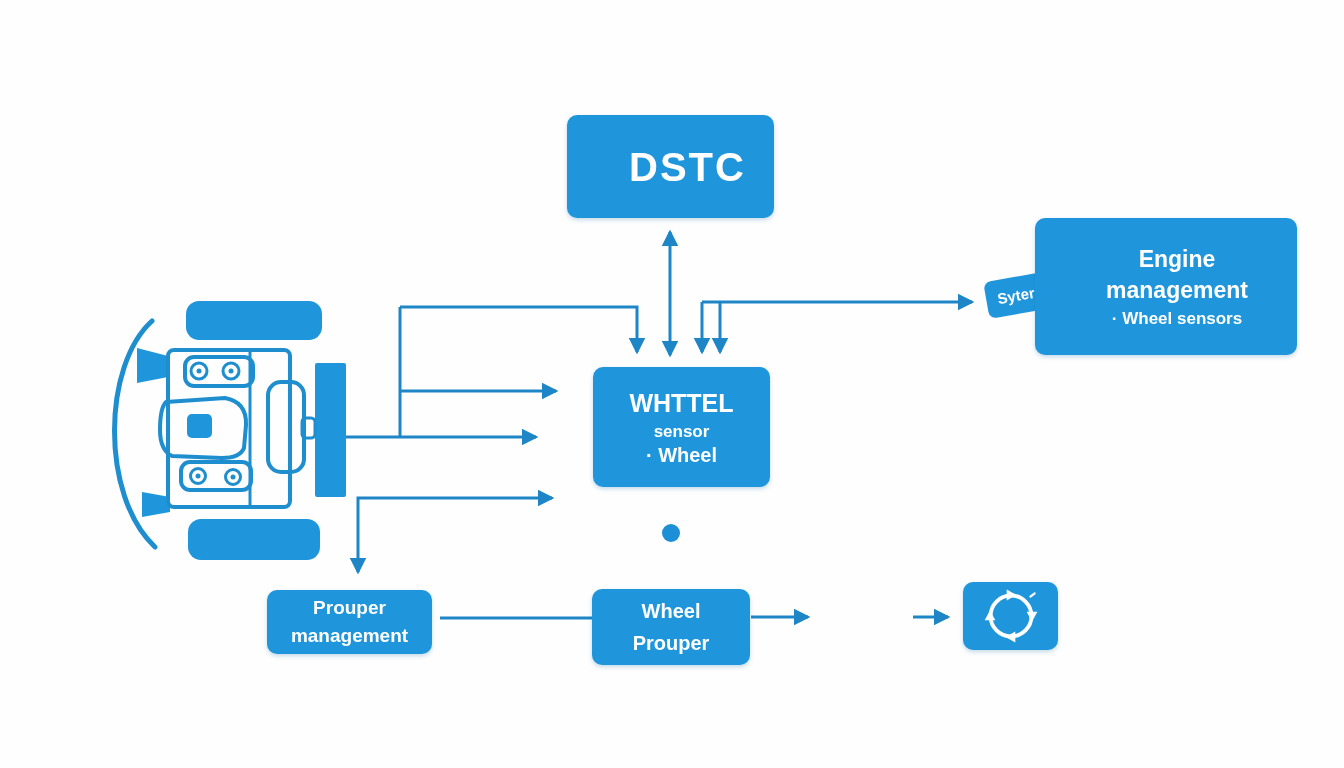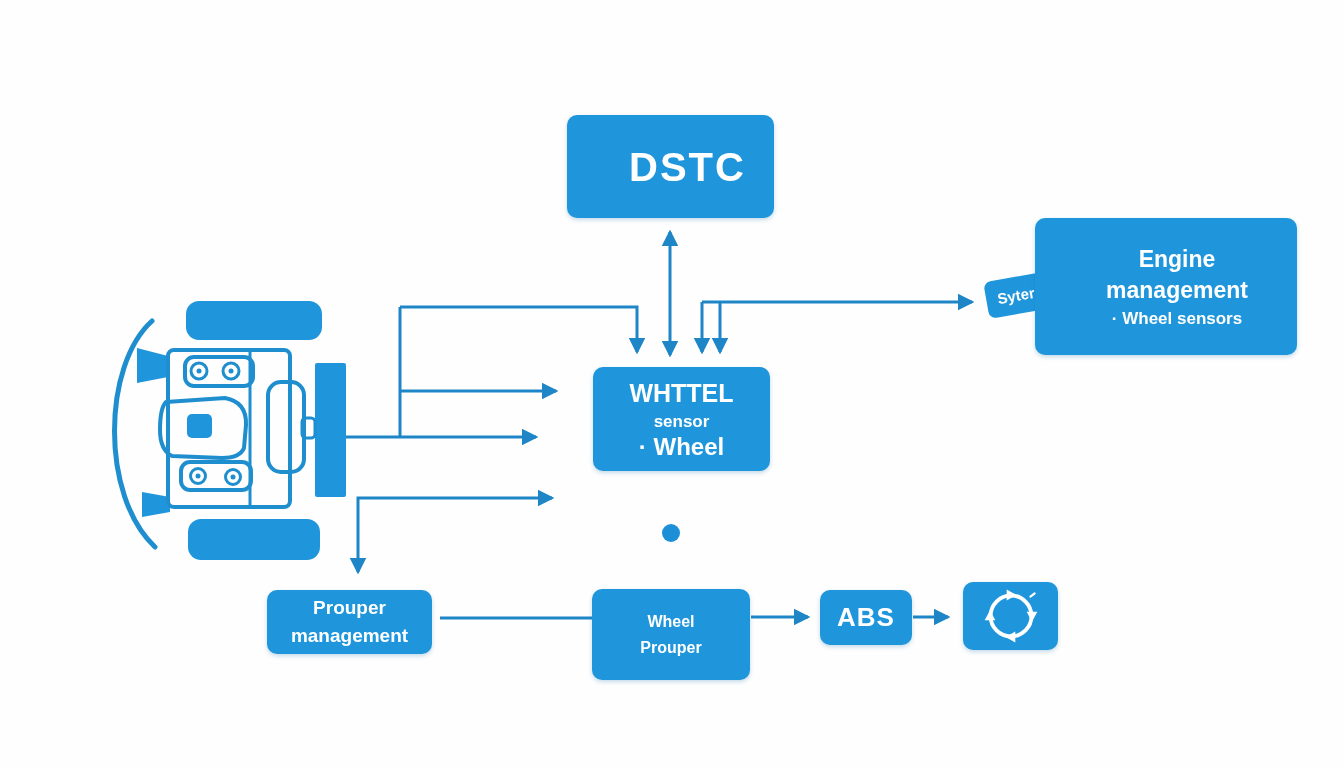--- a/index.html
+++ b/index.html
@@ -33,25 +33,25 @@
     line-height:1.15;
   }
   .node .t-xl{font-size:40px;font-weight:600;letter-spacing:2px;margin-left:34px;}
   .node .t-lg{font-size:23px;font-weight:700;}
   .node .t-md{font-size:17px;font-weight:600;}
   .node .t-sm{font-size:17px;font-weight:600;}
   .dstc{left:567px;top:115px;width:207px;height:103px;}
   .engine{left:1035px;top:218px;width:262px;height:137px;padding-left:22px;}
   .engine .row{margin:2px 0;}
   .engine .bullet{margin-top:4px;text-align:center;}
-  .whttel{left:593px;top:367px;width:177px;height:104px;text-align:right;}
+  .whttel{left:593px;top:367px;width:177px;height:120px;text-align:right;}
   .whttel .row{margin:2px 0;}
-  .whttel .bullet{font-size:24px;}
+  .whttel .bullet{font-size:20px;}
   .prouper{left:267px;top:590px;width:165px;height:64px;font-size:19px;font-weight:600;line-height:1.45;}
-  .sattor{left:592px;top:589px;width:158px;height:91px;font-size:16px;font-weight:600;line-height:1.6;}
+  .sattor{left:592px;top:589px;width:158px;height:76px;font-size:20px;font-weight:600;line-height:1.6;}
   .absbox{left:820px;top:590px;width:92px;height:55px;font-size:26px;font-weight:700;letter-spacing:1px;}
   .iconbox{left:963px;top:582px;width:95px;height:68px;}
   .tab{
     position:absolute;
     left:986px;top:277px;width:60px;height:37px;
     background:var(--box-fill);
     color:var(--text);
     border-radius:7px;
     transform:rotate(-10deg);
     display:flex;align-items:center;justify-content:center;
@@ -136,23 +136,20 @@
   <div class="node prouper">
     <div>Prouper</div>
     <div>management</div>
   </div>
 
   <div class="node sattor">
     <div>Wheel</div>
     <div>Prouper</div>
   </div>
 
-  <div class="node absbox">
-    <div>ABS</div>
-  </div>
 
   <div class="node iconbox">
     <svg width="58" height="56" viewBox="0 0 52 52">
       <circle cx="26" cy="26" r="19" fill="none" stroke="#ffffff" stroke-width="3.6"></circle>
       <g fill="#ffffff">
         <polygon points="22,1.5 31,6.5 22,11.5"></polygon>
         <polygon points="22,1.5 31,6.5 22,11.5" transform="rotate(90 26 26)"></polygon>
         <polygon points="22,1.5 31,6.5 22,11.5" transform="rotate(180 26 26)"></polygon>
         <polygon points="22,1.5 31,6.5 22,11.5" transform="rotate(270 26 26)"></polygon>
       </g>

